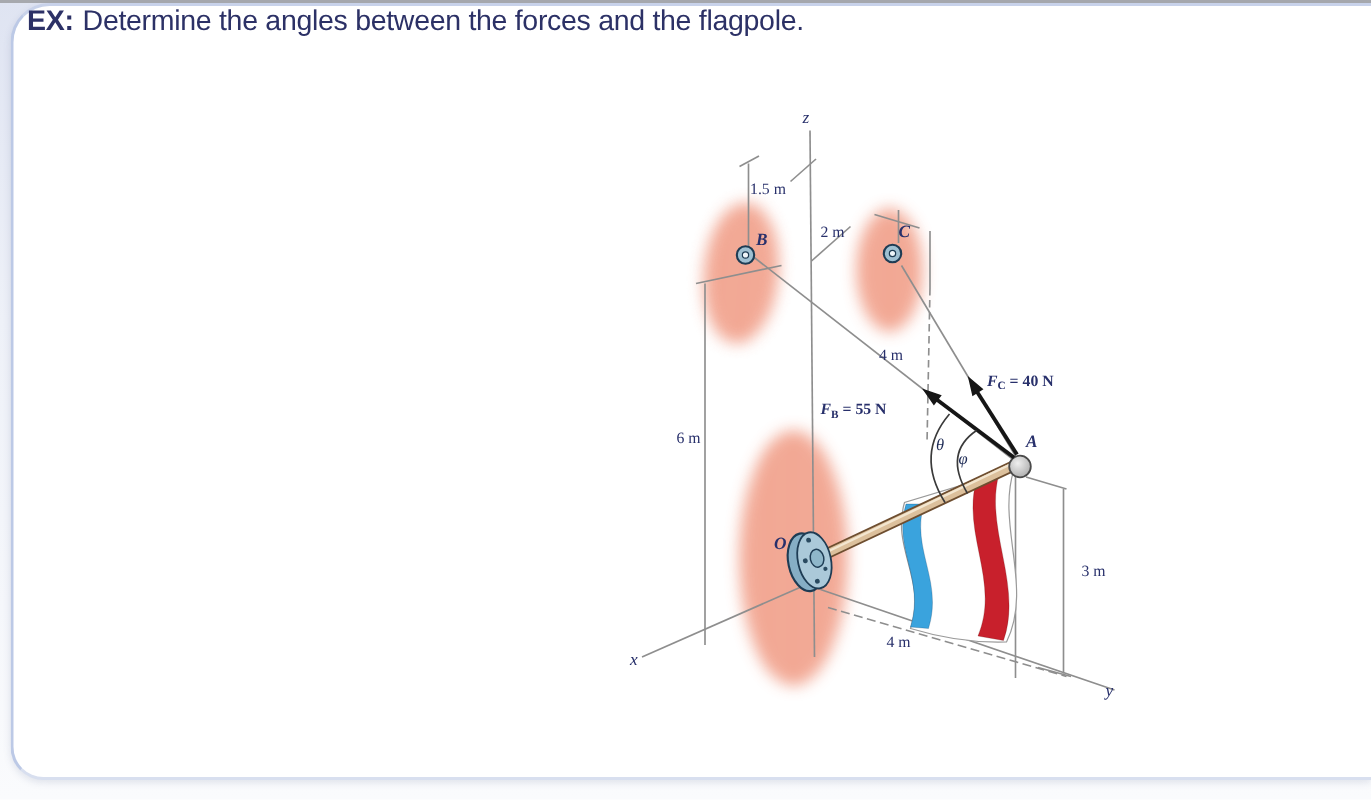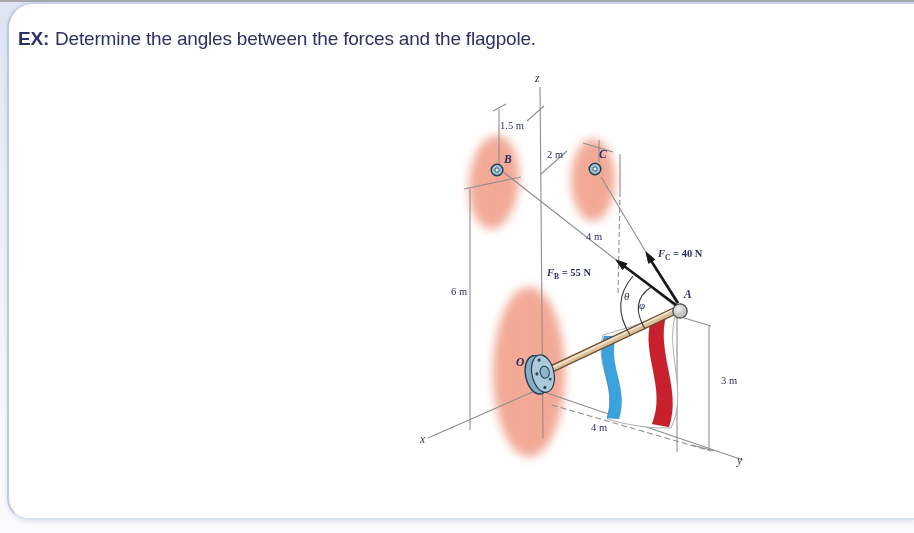--- a/index.html
+++ b/index.html
@@ -14,21 +14,21 @@
   }
   .slide-card{
     position:absolute;top:2px;left:7px;right:0;height:514px;
     background:#ffffff;
     border:2px solid #bcc9e6;border-right:none;
     border-top-color:#c8d2ea;border-bottom-color:#d8dfef;
     border-radius:26px 0 0 22px;
     box-shadow:0 2px 5px rgba(90,100,140,0.15);
   }
   .slide-title{
-    position:absolute;left:18px;top:26px;width:860px;
+    position:absolute;left:18px;top:2px;width:860px;
     font-size:19px;line-height:26px;color:#2c3166;letter-spacing:-0.2px;
   }
   .slide-title .tag{font-weight:bold;margin-right:6px;}
   svg text{font-family:"Liberation Serif","DejaVu Serif",serif;fill:#28306b;}
   .dim{font-size:10.5px;}
   .pt{font-size:11.5px;font-weight:bold;font-style:italic;}
   .ax{font-size:11.5px;font-style:italic;}
   .ang{font-size:11px;font-style:italic;fill:#1d2a55;}
   .frc{font-size:10.5px;font-weight:bold;}
 </style>

